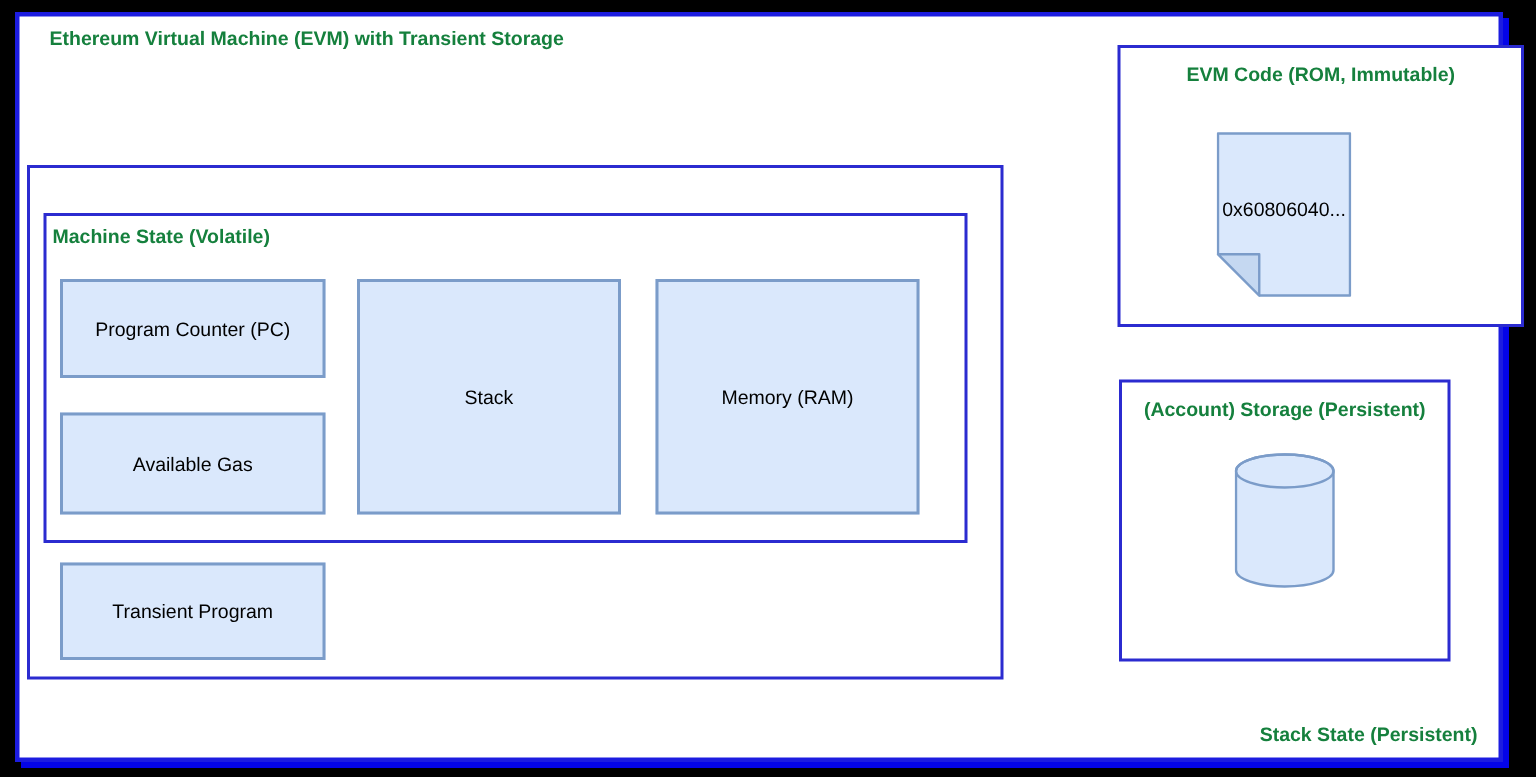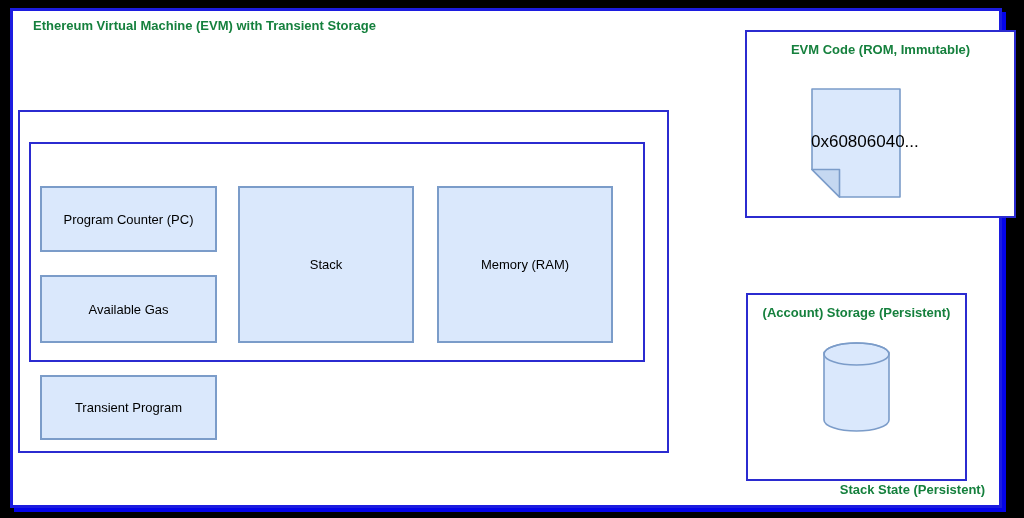--- a/index.html
+++ b/index.html
@@ -52,37 +52,38 @@
   }
   .icon-wrap {
     position: absolute;
   }
   .note-text {
     position: absolute;
     left: 0;
     right: 0;
     top: 44px;
     text-align: center;
-    font-size: 17px;
+    font-size: 13px;
     color: #000000;
     white-space: nowrap;
   }
 </style>
 </head>
 <body>
 
 <div class="panel">
 
   <div class="orange-label" style="left:20px; top:7px;">Ethereum Virtual Machine (EVM) with Transient Storage</div>
 
   <div class="container-box" style="left:5px; top:99px; width:647px; height:339px;">
 
 
     <div class="container-box" style="left:9px; top:30px; width:612px; height:216px;">
 
+      <div class="orange-label" style="left:4px; top:6px;">Machine State (Volatile)</div>
 
       <div class="node" style="left:9px; top:42px; width:173px; height:62px;">Program Counter (PC)</div>
 
       <div class="node" style="left:9px; top:131px; width:173px; height:64px;">Available Gas</div>
 
       <div class="node" style="left:207px; top:42px; width:172px; height:153px;">Stack</div>
 
       <div class="node" style="left:406px; top:42px; width:172px; height:153px;">Memory (RAM)</div>
     </div>
 
@@ -95,21 +96,21 @@
 
     <div class="icon-wrap" style="left:64px; top:56px; width:90px; height:110px;">
       <svg width="90" height="110" viewBox="0 0 90 110" aria-hidden="true">
         <path d="M1 1 H89 V109 H28.5 L1 81.5 Z" fill="#dae8fc" stroke="#7b9cc9" stroke-width="1.6" stroke-linejoin="round"></path>
         <path d="M1 81.5 H28.5 V109 Z" fill="#c5d8f1" stroke="#7b9cc9" stroke-width="1.6" stroke-linejoin="round"></path>
       </svg>
       <div class="note-text">0x60806040...</div>
     </div>
   </div>
 
-  <div class="container-box" style="left:733px; top:242px; width:217px; height:184px;margin-top:40px;">
+  <div class="container-box" style="left:733px; top:242px; width:217px; height:184px;">
 
     <div class="orange-label centered-title" style="top:10px;">(Account) Storage (Persistent)</div>
 
     <div class="icon-wrap" style="left:75px; top:47px; width:67px; height:90px;">
       <svg width="67" height="90" viewBox="0 0 67 90" aria-hidden="true">
         <path d="M1 12 A32.5 11 0 0 1 66 12 L66 78 A32.5 11 0 0 1 1 78 Z" fill="#dae8fc" stroke="#7b9cc9" stroke-width="1.6"></path>
         <ellipse cx="33.5" cy="12" rx="32.5" ry="11" fill="none" stroke="#7b9cc9" stroke-width="1.6"></ellipse>
       </svg>
     </div>
   </div>

